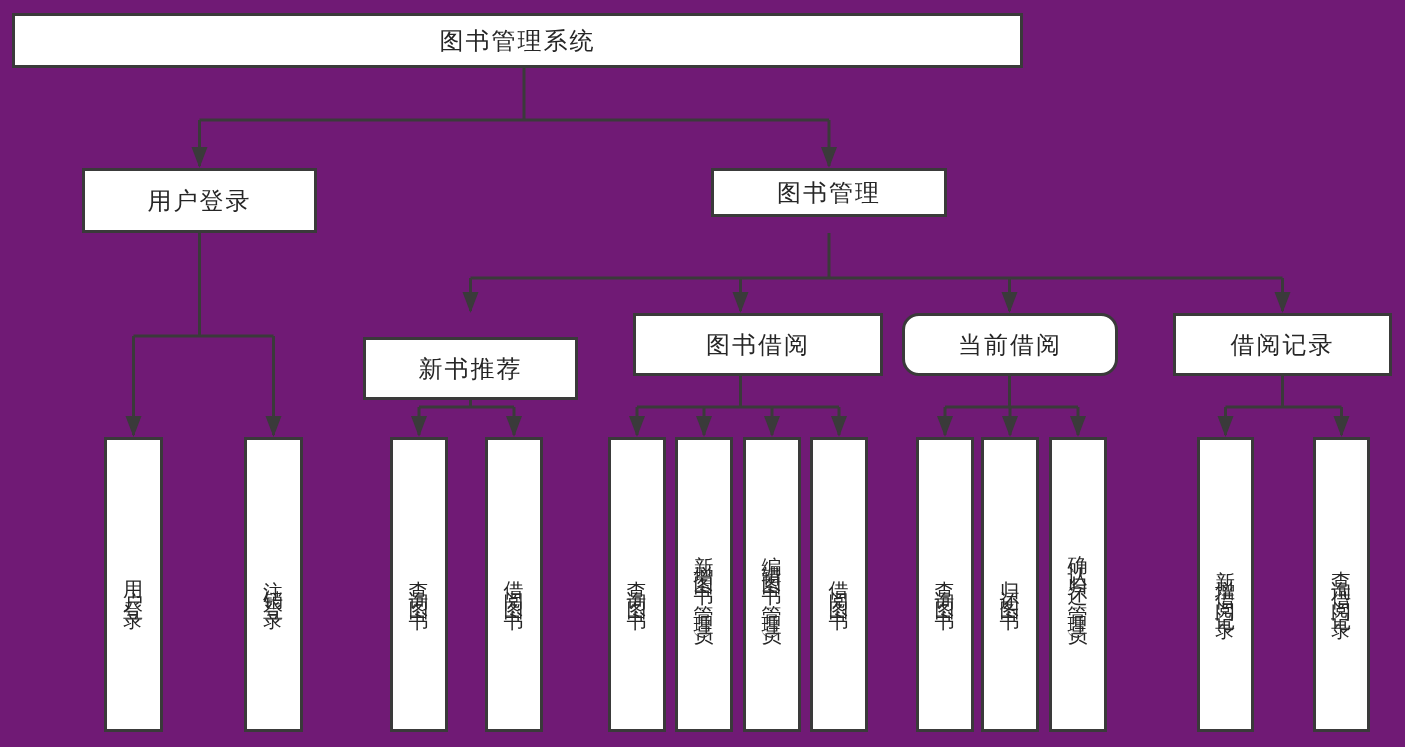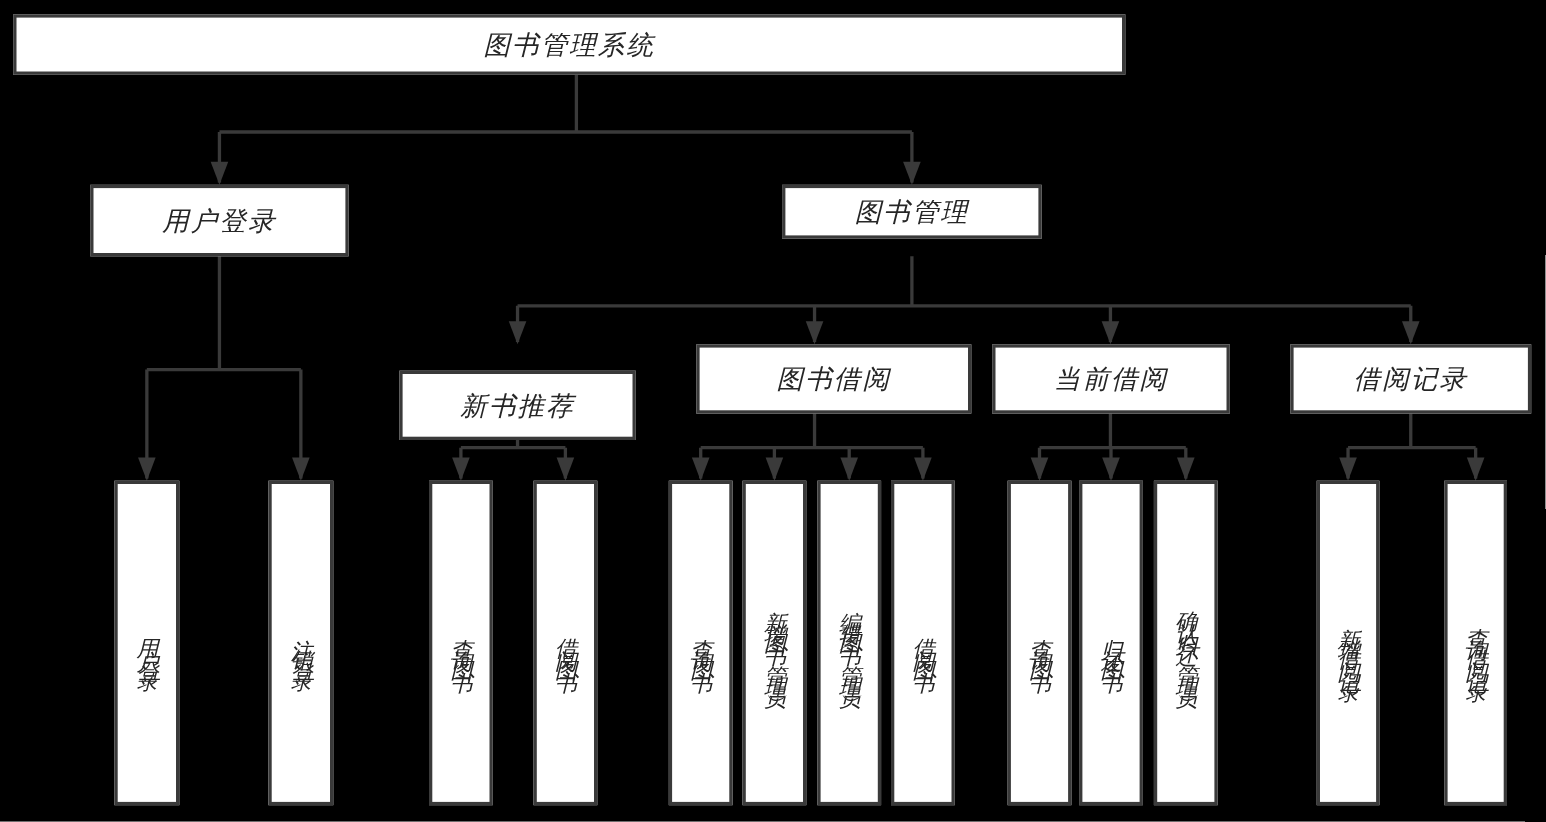--- a/index.html
+++ b/index.html
@@ -1,23 +1,22 @@
 <!DOCTYPE html>
 <html><head>
 <meta charset="utf-8">
 <style>
   html, body { margin: 0; padding: 0; background: #ffffff; }
   .canvas {
     position: relative;
     width: 1405px;
     height: 747px;
-    background: #000000;
+    background: #701a75;
     font-family: "Liberation Sans", "DejaVu Sans", sans-serif;
     overflow: hidden;
-    font-style: italic;
   }
   .connectors {
     position: absolute;
     left: 0; top: 0;
     width: 1405px; height: 747px;
     z-index: 0;
   }
   .connectors path { stroke: #3a3a3a; stroke-width: 3; fill: none; }
   .connectors polygon { fill: #3a3a3a; }
   .node {
@@ -31,21 +30,21 @@
     color: #262626;
     z-index: 1;
   }
   .hlabel { font-size: 24px; letter-spacing: 2px; white-space: nowrap; }
   .root  { left: 12px;  top: 13px;  width: 1011px; height: 55px; }
   .n-user-login { left: 82px;  top: 168px; width: 235px; height: 65px; }
   .n-book-mgmt  { left: 711px; top: 168px; width: 236px; height: 49px; }
   .lvl3 { top: 313px; height: 63px; }
   .n-new-book   { left: 363px;  width: 215px; margin-top: 24px; }
   .n-book-borrow{ left: 633px;  width: 250px; }
-  .n-current    { left: 902px;  width: 216px; }
+  .n-current    { left: 902px;  width: 216px; border-radius: 17px; }
   .n-records    { left: 1173px; width: 219px; text-align: center; }
   .leaf { top: 437px; height: 295px; width: 58px; }
   .vtext {
     writing-mode: vertical-rl;
     text-orientation: mixed;
     font-size: 20px;
     letter-spacing: 10px;
     line-height: 1;
     color: #262626;
   }

